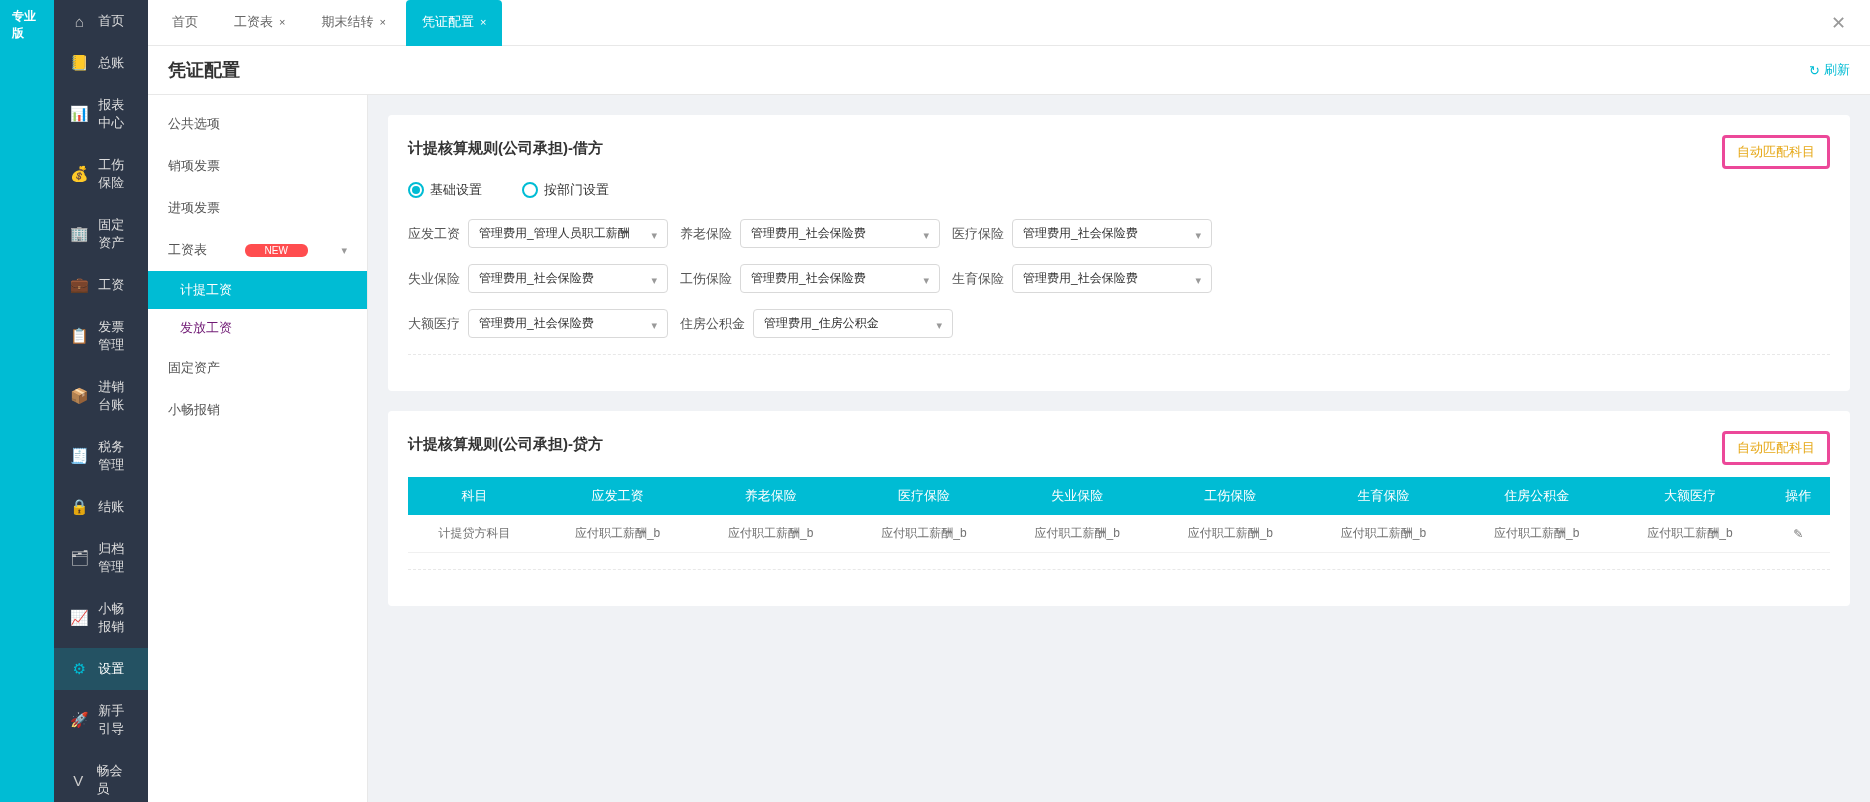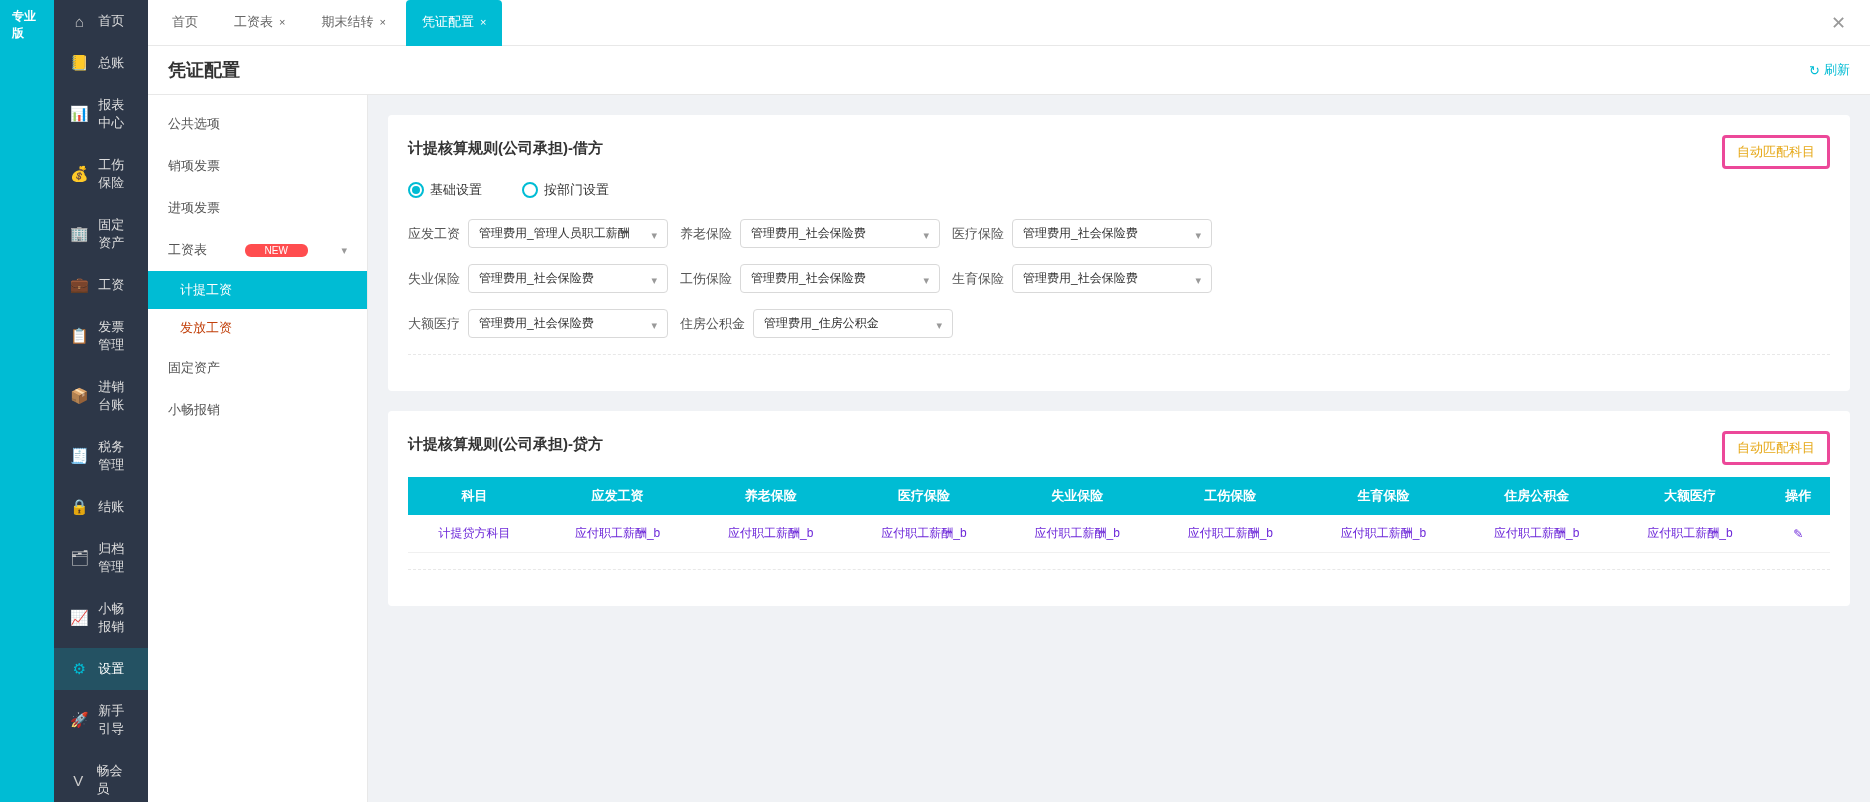--- a/index.html
+++ b/index.html
@@ -30,21 +30,21 @@
     .refresh-btn { color: #00bcd4; cursor: pointer; font-size: 13px; display: flex; align-items: center; gap: 4px; }
 
     
     .content { display: flex; flex: 1; overflow: hidden; }
 
     
     .left-menu { width: 220px; background: white; border-right: 1px solid #e8e8e8; flex-shrink: 0; padding: 8px 0; overflow-y: auto; }
     .menu-item { padding: 12px 20px; cursor: pointer; color: #555; font-size: 13px; display: flex; align-items: center; justify-content: space-between; }
     .menu-item .new-badge { background: #ff4d4f; color: white; font-size: 10px; padding: 1px 20px; border-radius: 6px; margin-left: 4px; }
     .menu-item .chevron { font-size: 11px; color: #999; }
-    .menu-sub-item { padding: 10px 20px 10px 32px; cursor: pointer; color: #c2410c; font-size: 13px; }
+    .menu-sub-item { padding: 10px 20px 10px 32px; cursor: pointer; color: #701a75; font-size: 13px; }
     .menu-sub-item.active { background: #00bcd4; color: white; }
 
     
     .right-content { flex: 1; overflow-y: auto; padding: 20px; }
 
     
     .section { background: white; border-radius: 4px; padding: 20px; margin-bottom: 20px; }
     .section-title { font-size: 15px; font-weight: bold; color: #333; margin-bottom: 8px; }
     .section-note { color: #f5a623; font-size: 12px; margin-bottom: 16px; }
     .section-header { display: flex; align-items: center; justify-content: space-between; margin-bottom: 12px; }
@@ -64,22 +64,22 @@
     .form-select .chevron { color: #999; font-size: 11px; }
 
     
     .auto-match-btn { border: 3px solid #ec4899; color: #e6a817; background: white; padding: 5px 12px; border-radius: 4px; cursor: pointer; font-size: 13px; white-space: nowrap; }
 
     
     .divider { border: none; border-top: 1px dashed #e8e8e8; margin: 16px 0; }
 
     
     .data-table { width: 100%; border-collapse: collapse; }
-    .data-table th { background: #00bcd4; color: white; padding: 10px 8px; text-align: center; font-size: 13px; font-weight: bold; }
-    .data-table td { padding: 10px 8px; text-align: center; font-size: 12px; color: #6d28d9; border-bottom: 1px solid #f0f0f0; }
+    .data-table th { background: #00bcd4; color: white; padding: 10px 8px; text-align: center; font-size: 13px; font-weight: normal; }
+    .data-table td { padding: 10px 8px; text-align: center; font-size: 12px; color: #737373; border-bottom: 1px solid #f0f0f0; }
 
     .scrollbar-thin::-webkit-scrollbar { width: 4px; }
     .scrollbar-thin::-webkit-scrollbar-track { background: #f1f1f1; }
     .scrollbar-thin::-webkit-scrollbar-thumb { background: #ccc; border-radius: 2px; }
   </style>
 </head>
 <body>
 
 <div class="sidebar">
   <div class="sidebar-top">专业版</div>

